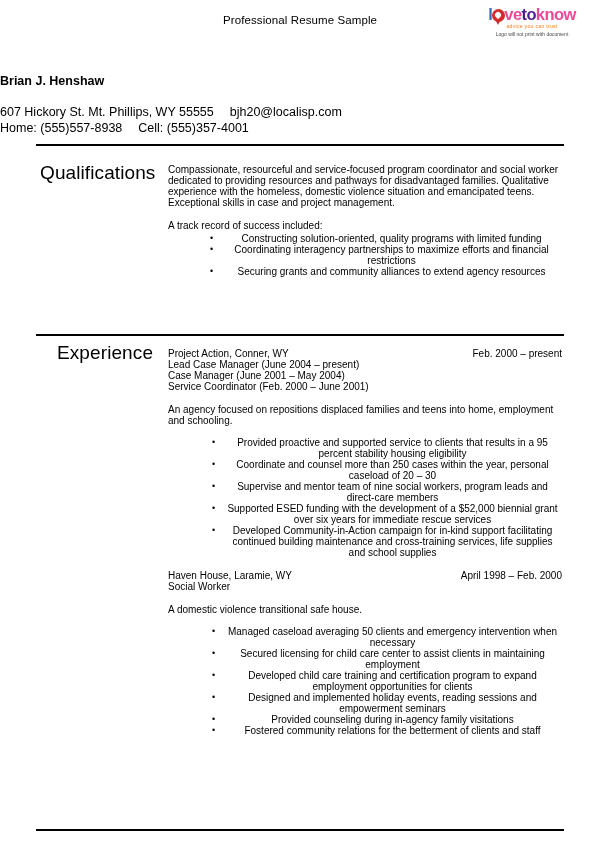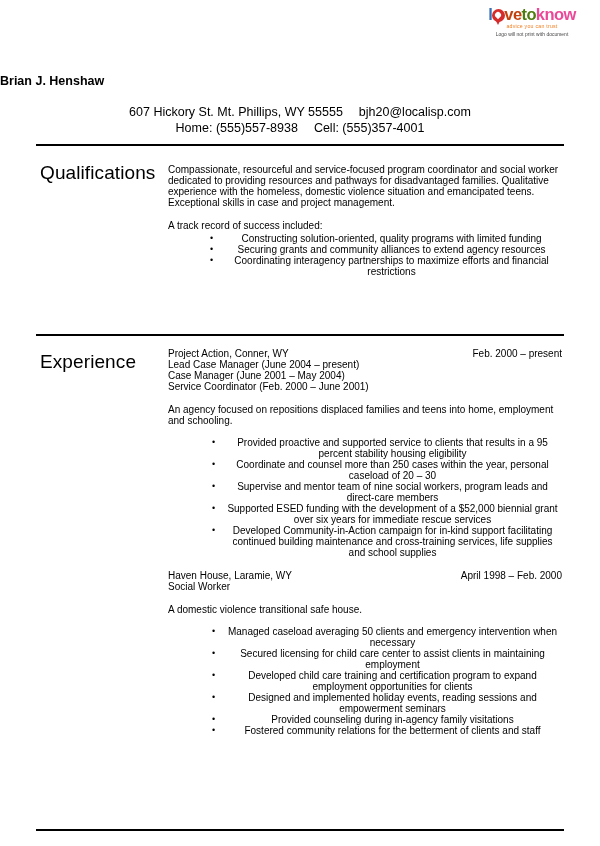--- a/index.html
+++ b/index.html
@@ -37,22 +37,22 @@
     text-align: center;
     line-height: 1;
   }
   .logo-word {
     font-size: 16.5px;
     font-weight: bold;
     letter-spacing: -0.6px;
     white-space: nowrap;
   }
   .logo-word .lo { color: #3a6fb5; }
-  .logo-word .ve { color: #c2410c; }
-  .logo-word .to { color: #4d7c0f; }
+  .logo-word .ve { color: #ec4899; }
+  .logo-word .to { color: #4c1d95; }
   .logo-word .know { color: #ec4899; }
   .logo-mark {
     display: inline-block;
     position: relative;
     width: 13px;
     height: 13px;
     border-radius: 50%;
     background: #d62b2b;
     vertical-align: -2px;
     margin: 0 -0.5px;
@@ -99,21 +99,20 @@
     left: 0;
     width: 600px;
     font-size: 12.5px;
     font-weight: bold;
   }
   .contact {
     position: absolute;
     top: 104px;
     left: 0;
     width: 600px;
-    text-align: center;
     font-size: 12.5px;
     line-height: 16px;
   }
   .contact .gap { display: inline-block; width: 16px; }
 
   
   .rule {
     position: absolute;
     left: 36px;
     width: 528px;
@@ -125,21 +124,21 @@
   .rule-bot { top: 829px; }
 
   
   .section-heading {
     position: absolute;
     left: 40px;
     font-size: 19px;
     letter-spacing: 0.1px;
   }
   .heading-qualifications { top: 162px; }
-  .heading-experience { top: 351px; }
+  .heading-experience { top: 342px; margin-left: 17px; }
 
   .body-col {
     position: absolute;
     left: 168px;
     width: 394px;
     font-size: 10px;
     line-height: 11px;
   }
   .col-qualifications { top: 164px; }
   .col-experience { top: 348px; }
@@ -177,20 +176,21 @@
     right: 0;
     top: 0;
     white-space: nowrap;
   }
 </style>
 </head>
 <body>
 
 <div class="page">
 
+  <div class="doc-title">Professional Resume Sample</div>
 
   <div class="logo-block">
     <div class="logo-word"><span class="lo">l</span><span class="logo-mark"></span><span class="ve">ve</span><span class="to">to</span><span class="know">know</span></div>
     <div class="logo-tag">advice you can trust</div>
     <div class="logo-note">Logo will not print with document</div>
   </div>
 
   <div class="applicant-name">Brian J. Henshaw</div>
 
   <div class="contact">
@@ -204,22 +204,22 @@
 
   <div class="section-heading heading-qualifications">Qualifications</div>
 
   <div class="body-col col-qualifications">
     <p class="para">Compassionate, resourceful and service-focused program coordinator and social worker dedicated to providing resources and pathways for disadvantaged families. Qualitative experience with the homeless, domestic violence situation and emancipated teens.</p>
     <p class="para">Exceptional skills in case and project management.</p>
     <div class="spacer-sm"></div>
     <p class="para">A track record of success included:</p>
     <ul class="bullets bullets-indent">
       <li>Constructing solution-oriented, quality programs with limited funding</li>
+      <li>Coordinating interagency partnerships to maximize efforts and financial restrictions</li>
       <li>Securing grants and community alliances to extend agency resources</li>
-      <li>Coordinating interagency partnerships to maximize efforts and financial restrictions</li>
     </ul>
   </div>
 
   <div class="section-heading heading-experience">Experience</div>
 
   <div class="body-col col-experience">
 
     <div>
       <div class="job-line">
         <span>Project Action, Conner, WY</span>

